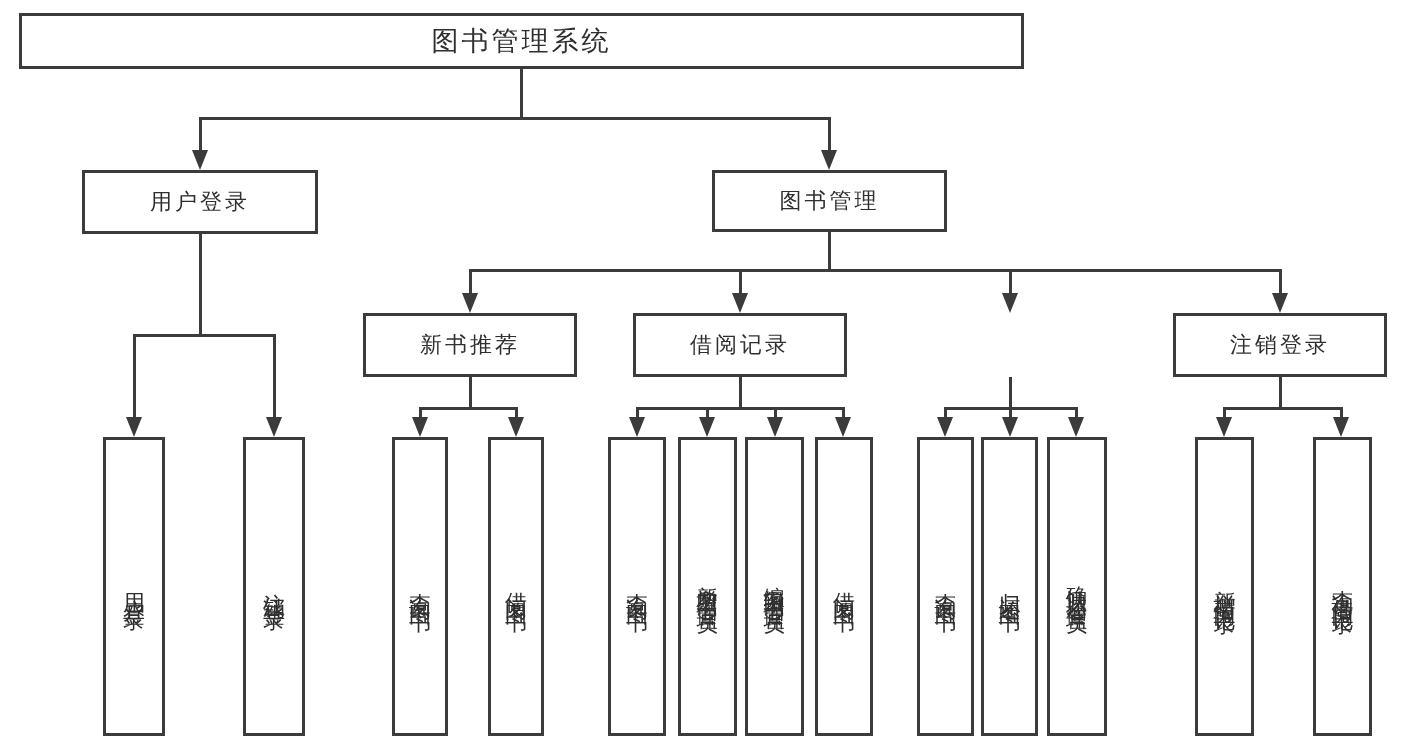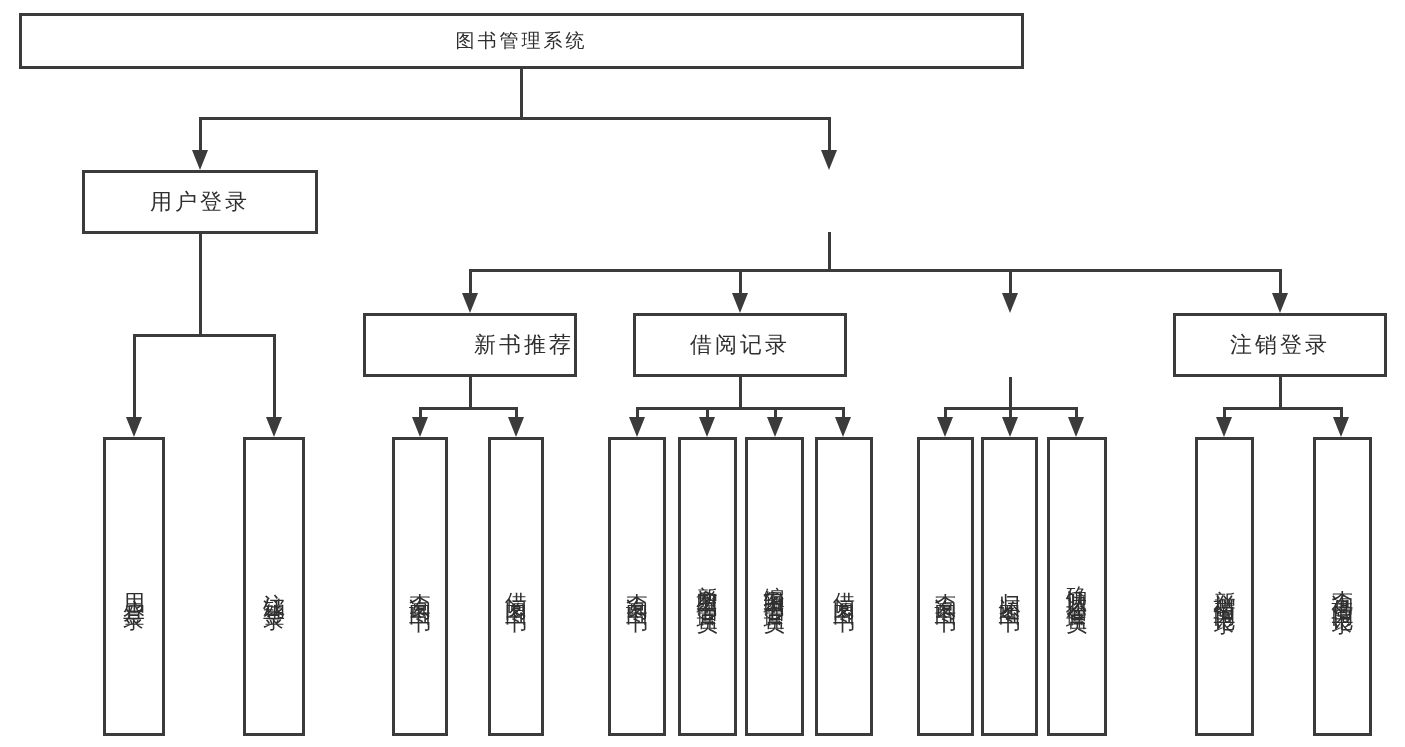--- a/index.html
+++ b/index.html
@@ -25,21 +25,21 @@
     align-items: center;
     justify-content: center;
   }
   .hlabel {
     font-size: 22px;
     letter-spacing: 3px;
     white-space: nowrap;
     color: #2f2f2f;
   }
   .root-label {
-    font-size: 19px;
+    font-size: 27px;
     letter-spacing: 3px;
   }
   .vlabel {
     writing-mode: vertical-rl;
     text-orientation: mixed;
     font-size: 22px;
     letter-spacing: 6px;
     line-height: 1;
     color: #2f2f2f;
   }
@@ -77,22 +77,25 @@
 
 <div class="canvas">
 
   <div class="box" style="left:19px; top:13px; width:1005px; height:56px;">
     <span class="hlabel root-label">图书管理系统</span>
   </div>
 
   <div class="box" style="left:82px; top:170px; width:236px; height:64px;">
     <span class="hlabel">用户登录</span>
   </div>
-
-  <div class="box" style="left:363px; top:313px; width:214px; height:64px;justify-content:flex-end;">
+  <div class="box" style="left:712px; top:170px; width:235px; height:62px;">
+    <span class="hlabel">图书管理</span>
+  </div>
+
+  <div class="box" style="left:363px; top:313px; width:214px; height:64px;">
     <span class="hlabel">新书推荐</span>
   </div>
   <div class="box" style="left:633px; top:313px; width:214px; height:64px;">
     <span class="hlabel">借阅记录</span>
   </div>
   <div class="box" style="left:1173px; top:313px; width:214px; height:64px;">
     <span class="hlabel">注销登录</span>
   </div>
 
   <div class="box" style="left:103px; top:437px; width:62px; height:299px;">

